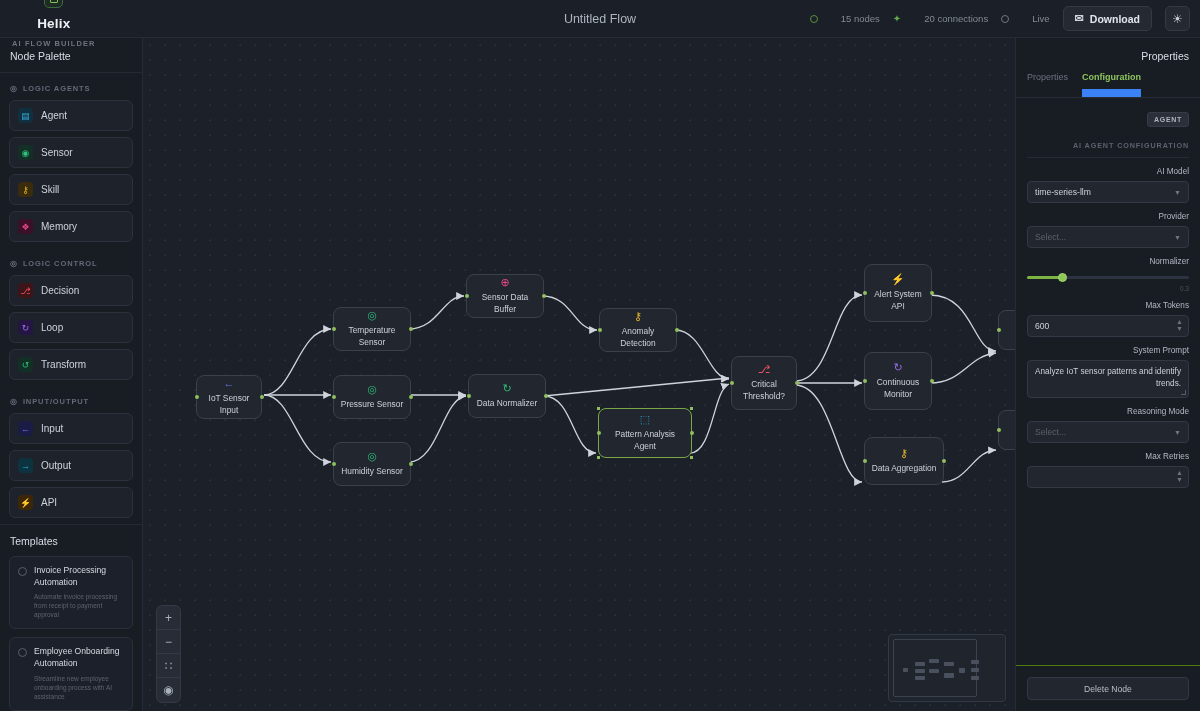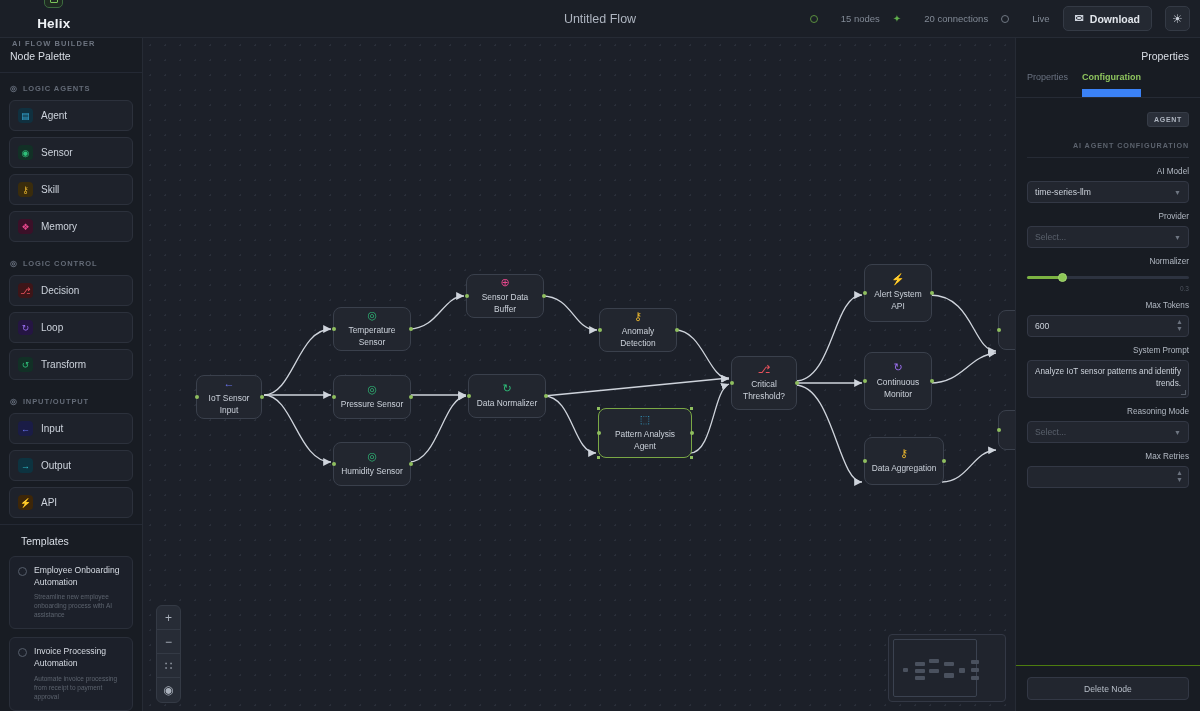--- a/index.html
+++ b/index.html
@@ -84,21 +84,21 @@
   .ic-skill  { background: #3a2c0c; color: #e8b52e; }
   .ic-memory { background: #3b1028; color: #e8478d; }
   .ic-decis  { background: #3d1518; color: #e8515c; }
   .ic-loop   { background: #251543; color: #9b6ff0; }
   .ic-trans  { background: #123026; color: #2fc07a; }
   .ic-input  { background: #1a1c46; color: #6a74f0; }
   .ic-output { background: #0d3340; color: #2fb8c6; }
   .ic-api    { background: #3d2608; color: #f0912b; }
 
   .tpl-wrap { border-top: 1px solid #242934; margin-top: 6px; padding-top: 10px; }
-  .tpl-title { font-size: 10.5px; color: #d9dee6; padding: 0 10px 9px; margin-left: 11px; }
+  .tpl-title { font-size: 10.5px; color: #d9dee6; padding: 0 10px 9px; }
   .tpl-card {
     margin: 0 9px 8px; padding: 8px 8px 9px;
     background: #1c202a; border: 1px solid #2a2f3a; border-radius: 6px;
     display: flex; gap: 7px; cursor: pointer;
   }
   .tpl-radio { width: 9px; height: 9px; border-radius: 50%; border: 1.3px solid #565e6b; flex: 0 0 9px; margin-top: 2px; }
   .tpl-name { font-size: 8.6px; color: #d6dbe3; line-height: 1.35; font-weight: 500; }
   .tpl-desc { font-size: 6.5px; color: #5c636e; line-height: 1.4; margin-top: 4px; }
 
   
@@ -295,29 +295,29 @@
               <span class="ni-ic ic-api">⚡</span>
               <span>API</span>
             </div>
           </div>
         <div class="tpl-wrap">
           <div class="tpl-title">Templates</div>
           <div id="templates-list">
               <div class="tpl-card">
                 <span class="tpl-radio"></span>
                 <div>
-                  <div class="tpl-name">Employee Onboarding Automation</div>
-                  <div class="tpl-desc">Streamline new employee onboarding process with AI assistance</div>
+                  <div class="tpl-name">Invoice Processing Automation</div>
+                  <div class="tpl-desc">Automate invoice processing from receipt to payment approval</div>
                 </div>
               </div>
               <div class="tpl-card">
                 <span class="tpl-radio"></span>
                 <div>
-                  <div class="tpl-name">Invoice Processing Automation</div>
-                  <div class="tpl-desc">Automate invoice processing from receipt to payment approval</div>
+                  <div class="tpl-name">Employee Onboarding Automation</div>
+                  <div class="tpl-desc">Streamline new employee onboarding process with AI assistance</div>
                 </div>
               </div>
             </div>
 
         </div>
       </div>
     </div>
 
     <div class="canvas">
       <svg class="edges" viewBox="0 0 872 673" preserveAspectRatio="none">

